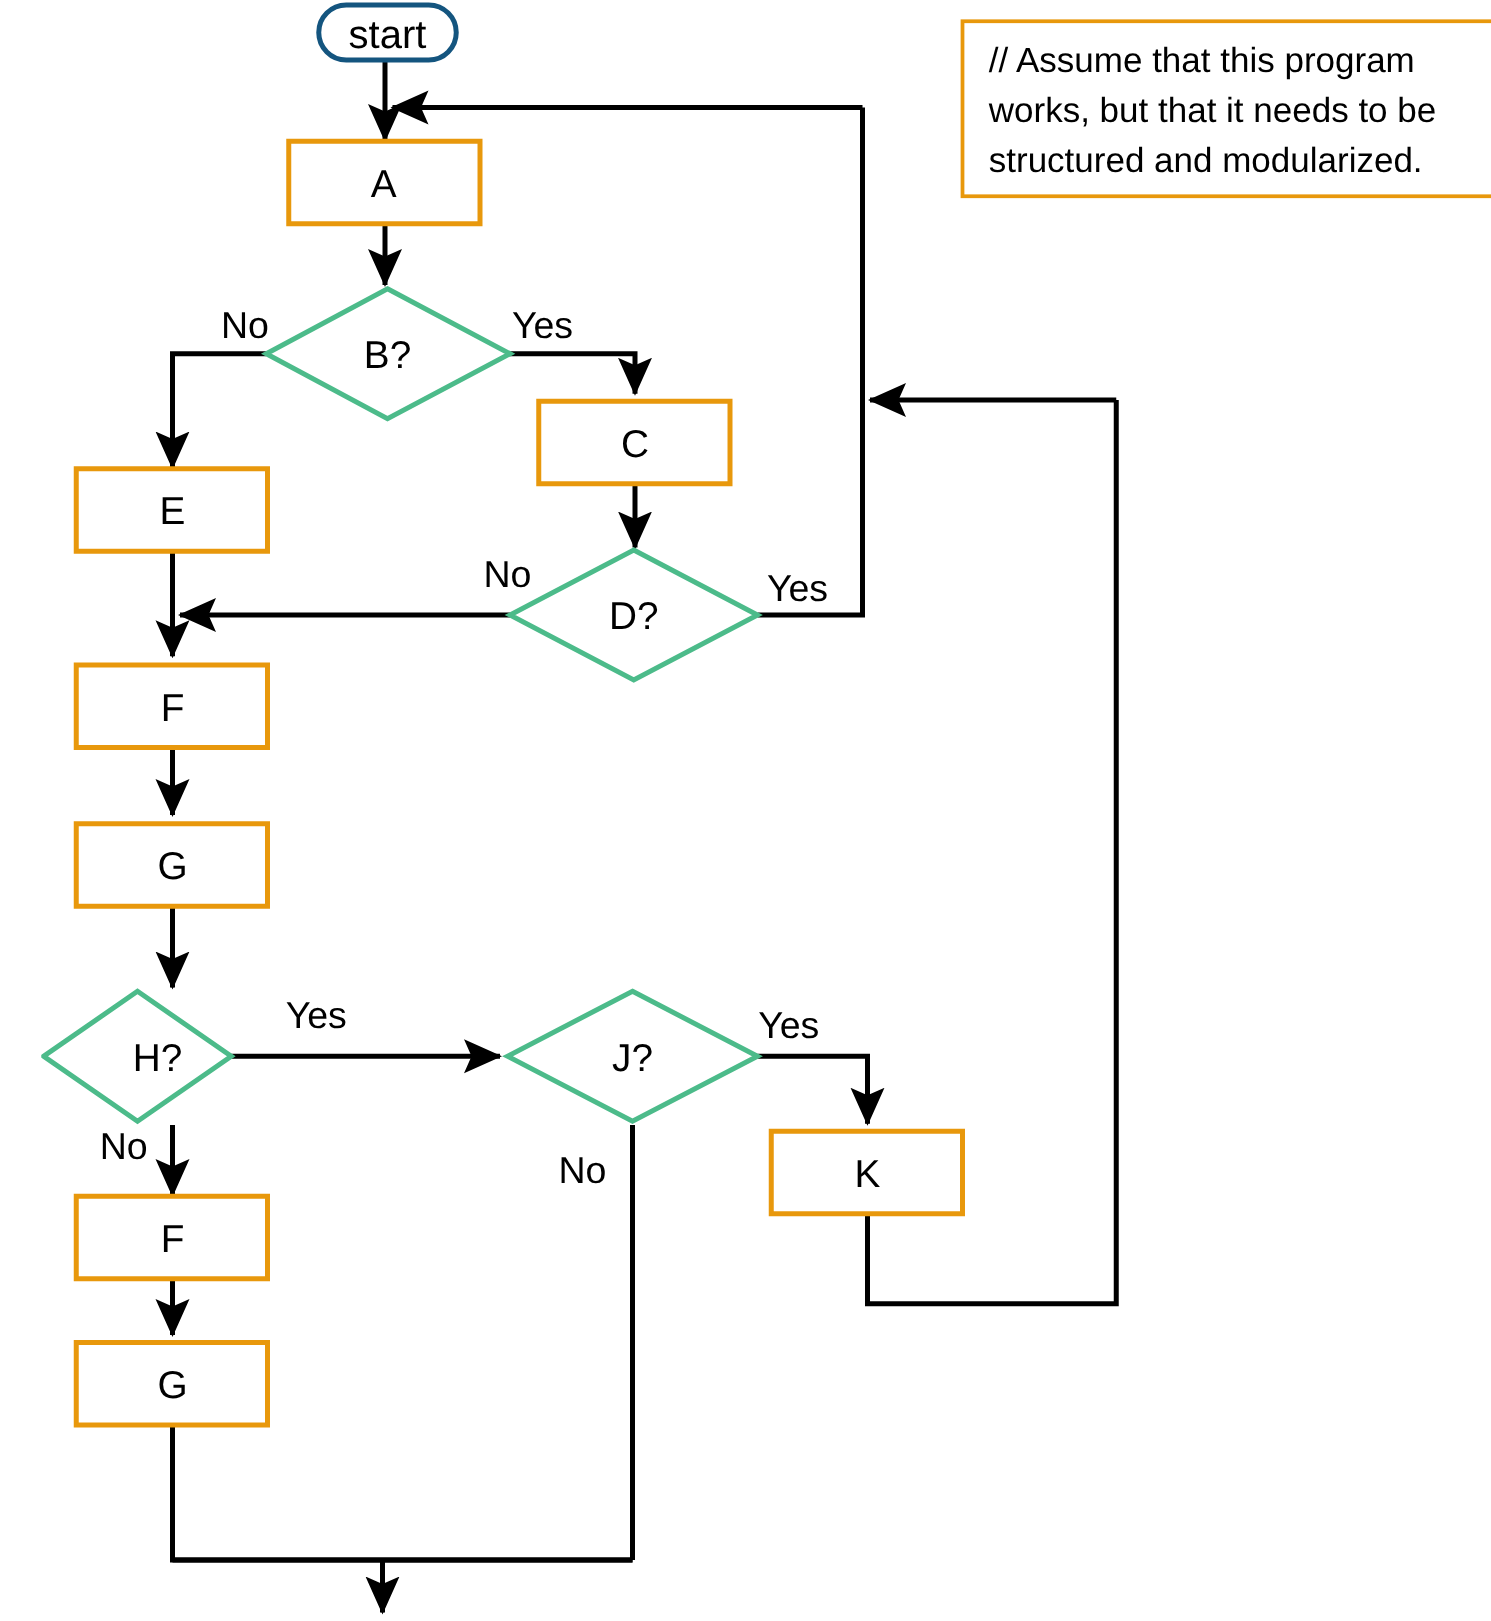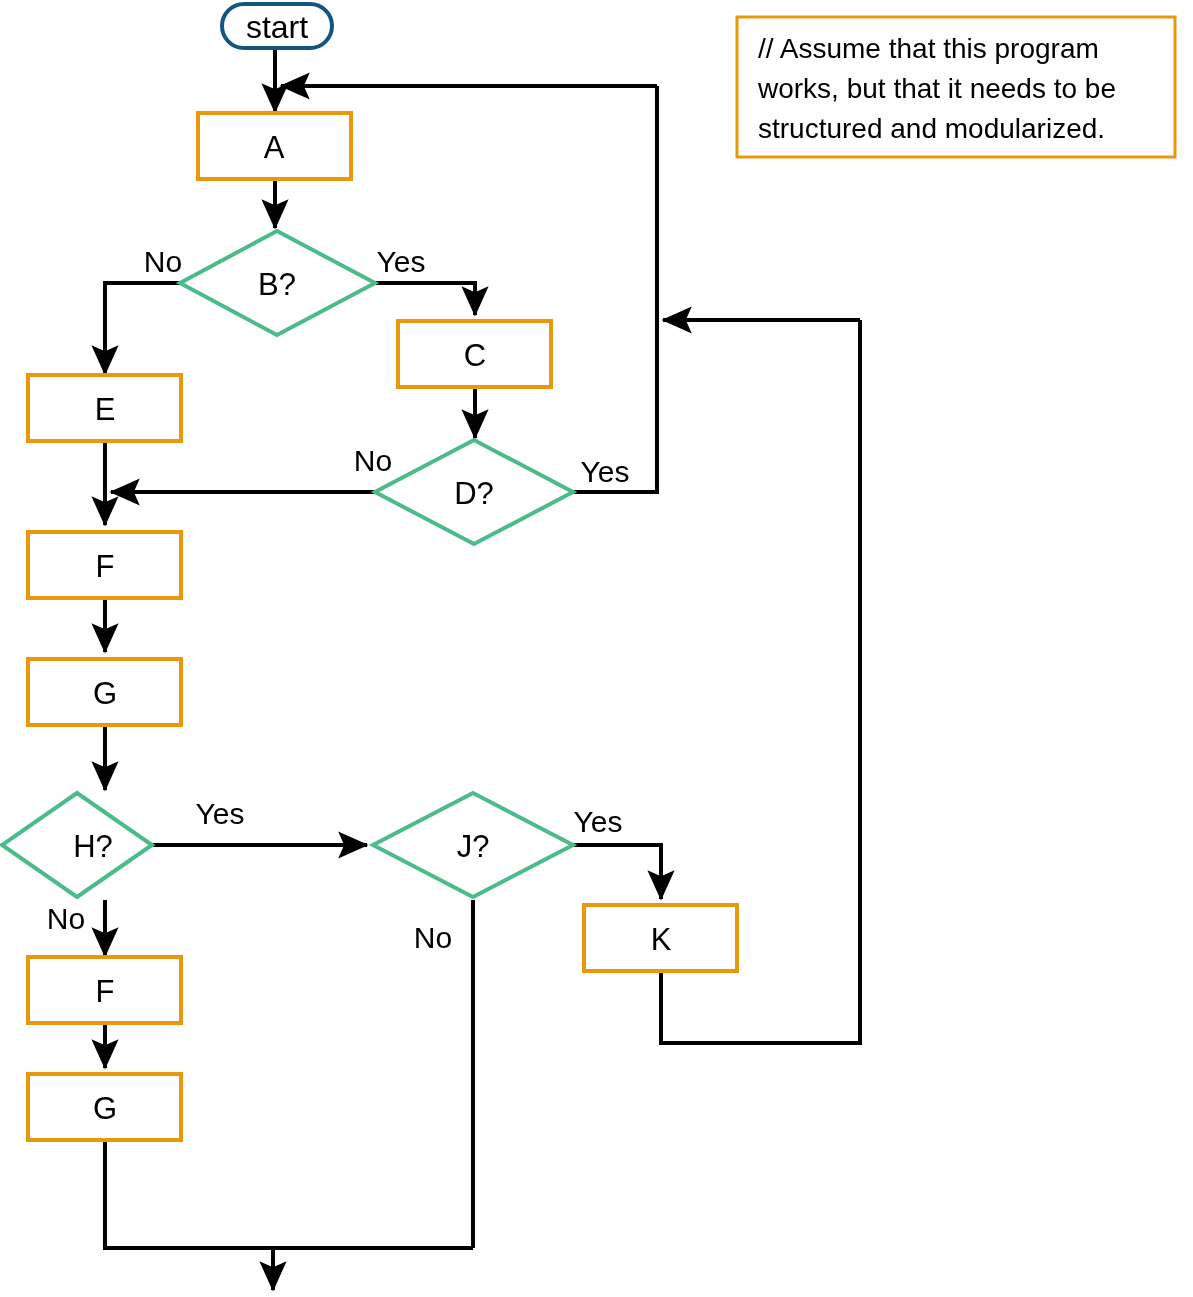--- a/index.html
+++ b/index.html
@@ -10,20 +10,21 @@
   body {
     width: 1193px;
     height: 1297px;
     font-family: "Liberation Sans", sans-serif;
     overflow: hidden;
   }
   #flow-root {
     position: relative;
     width: 956px;
     height: 1297px;
+    padding-left: 33px;
   }
   svg#flowchart {
     display: block;
     width: 1193px;
     height: 1297px;
   }
   .proc-box {
     fill: #ffffff;
     stroke: #E8980C;
     stroke-width: 4;

